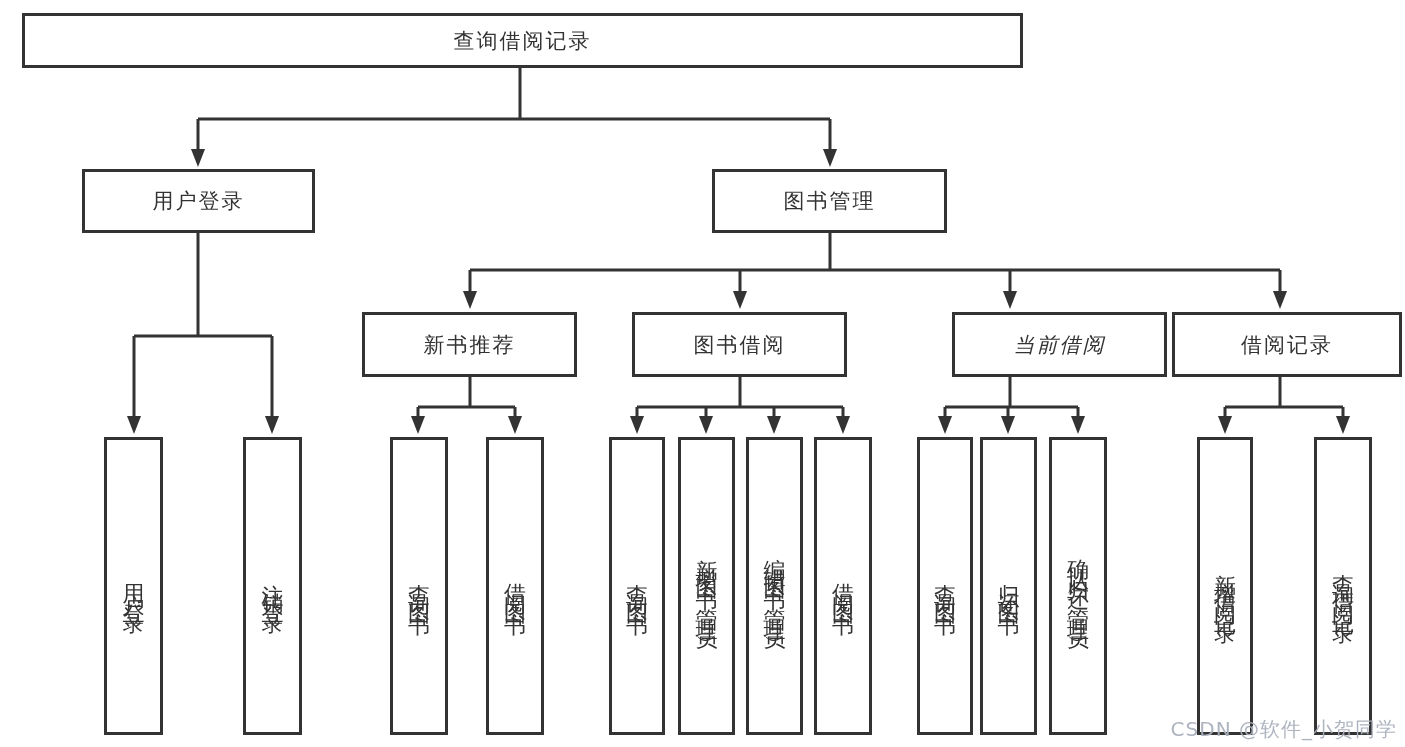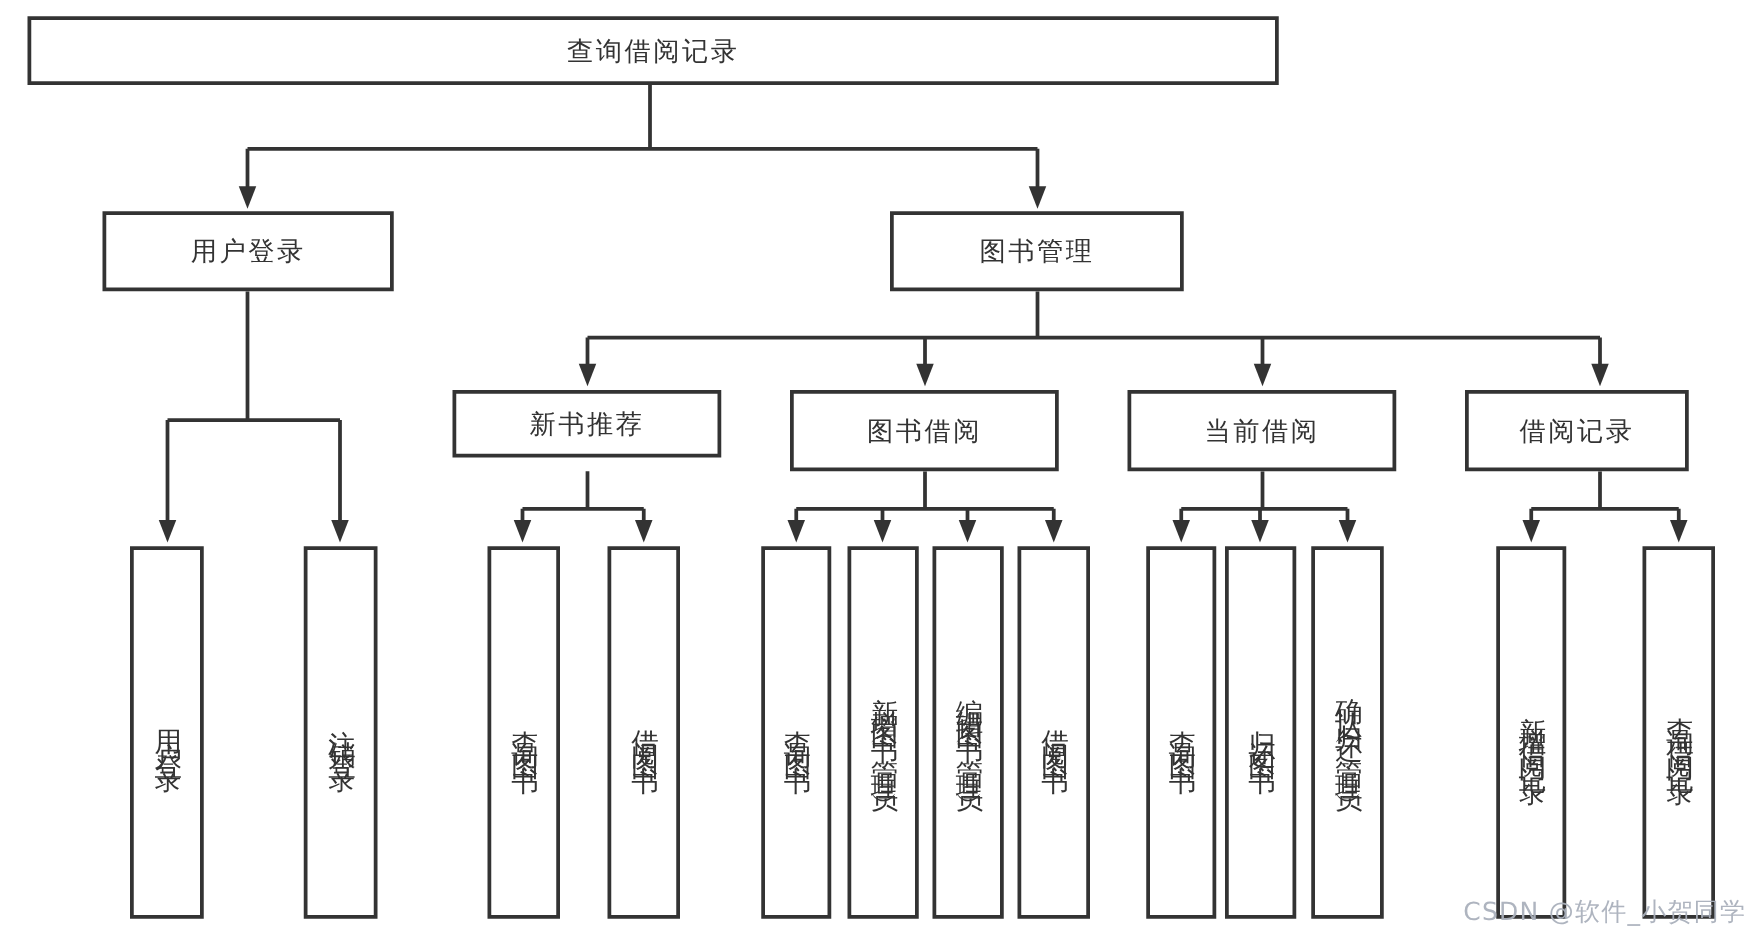--- a/index.html
+++ b/index.html
@@ -38,24 +38,24 @@
     letter-spacing: 10px;
     line-height: 1.0;
     text-align: center;
   }
   
   .n-root   { left: 22px;  top: 13px;  width: 1001px; height: 55px; }
   
   .n-login  { left: 82px;  top: 169px; width: 233px; height: 64px; }
   .n-mgmt   { left: 712px; top: 169px; width: 235px; height: 64px; }
   
-  .n-rec    { left: 362px;  top: 312px; width: 215px; height: 54px; }
+  .n-rec    { left: 362px;  top: 312px; width: 215px; height: 65px; }
   .n-borrow { left: 632px;  top: 312px; width: 215px; height: 65px; }
-  .n-cur    { left: 902px;  top: 312px; width: 215px; height: 65px; }
-  .n-hist   { left: 1172px; top: 312px; width: 179px; height: 65px; }
+  .n-cur    { left: 952px;  top: 312px; width: 215px; height: 65px; font-style: italic; }
+  .n-hist   { left: 1172px; top: 312px; width: 230px; height: 65px; }
   
   .lf { top: 437px; height: 298px; }
   .l-login1 { left: 104px;  width: 59px; }
   .l-login2 { left: 243px;  width: 59px; }
   .l-rec1   { left: 390px;  width: 58px; }
   .l-rec2   { left: 486px;  width: 58px; }
   .l-bb1    { left: 609px;  width: 56px; }
   .l-bb2    { left: 678px;  width: 57px; }
   .l-bb3    { left: 746px;  width: 57px; }
   .l-bb4    { left: 814px;  width: 58px; }

